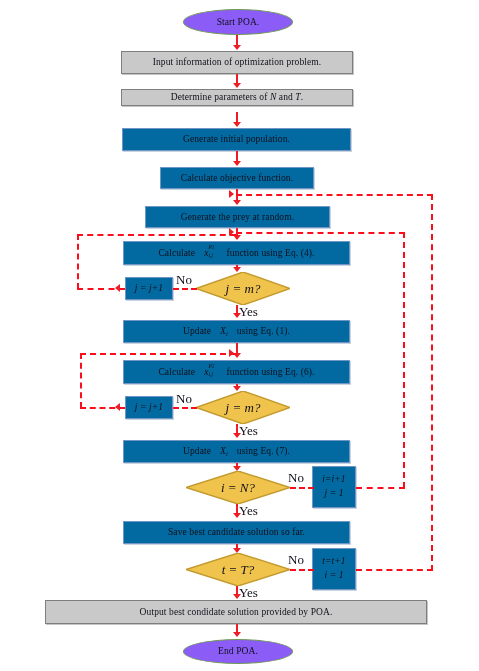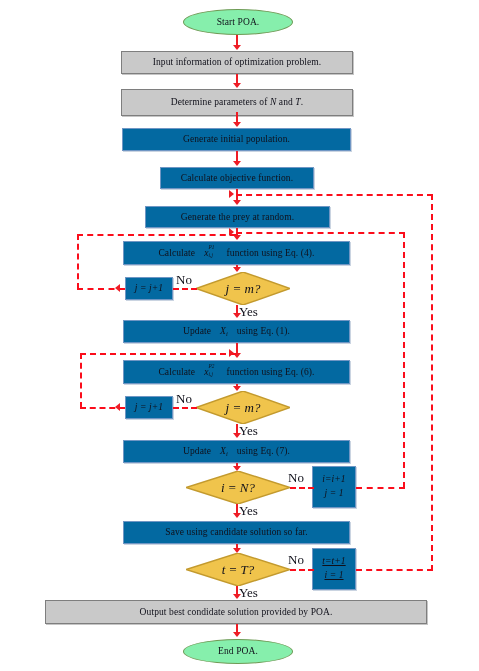--- a/index.html
+++ b/index.html
@@ -35,21 +35,21 @@
     background:#c9c9c9;
     border:1px solid #7e7e7e;
     box-shadow:1px 1px 0 rgba(150,150,150,.55);
   }
   .blue{
     background:#0369a1;
     border:1px solid #6f96c4;
     box-shadow:1px 1px 0 rgba(150,170,195,.5);
   }
   .ellipse{
-    background:#86efac;
+    background:#8b5cf6;
     border:1px solid #6f9a55;
     border-radius:50%;
   }
   
   .diamond{
     position:absolute;
     display:flex;
     align-items:center;
     justify-content:center;
   }
@@ -145,21 +145,21 @@
 <div id="flowchart">
 
   <div class="node ellipse" style="left:183px;top:9px;width:110px;height:26px;">
     <span>Start POA.</span>
   </div>
 
   <div class="node rect gray" style="left:121px;top:51px;width:232px;height:23px;">
     <span>Input information of optimization problem.</span>
   </div>
 
-  <div class="node rect gray" style="left:121px;top:89px;width:232px;height:27px;">
+  <div class="node rect gray" style="left:121px;top:89px;width:232px;height:17px;">
     <span><span>Determine parameters of </span><span class="it">N</span><span> and </span><span class="it">T</span><span>.</span></span>
   </div>
 
   <div class="node rect blue" style="left:122px;top:128px;width:229px;height:23px;">
     <span>Generate initial population.</span>
   </div>
 
   <div class="node rect blue" style="left:145px;top:206px;width:185px;height:22px;">
     <span>Generate the prey at random.</span>
   </div>
@@ -215,32 +215,32 @@
     </svg>
     <span class="dlabel it">i = N?</span>
   </div>
 
   <div class="node rect blue" style="left:312px;top:466px;width:44px;height:42px;flex-direction:column;line-height:1.45;">
     <span class="it">i=i+1</span>
     <span class="it">j = 1</span>
   </div>
 
   <div class="node rect blue" style="left:123px;top:521px;width:227px;height:23px;">
-    <span>Save using candidate solution so far.</span>
+    <span>Save best candidate solution so far.</span>
   </div>
 
   <div class="diamond" style="left:186px;top:553px;width:104px;height:33px;">
     <div class="dshape"></div>
     <svg class="dborder" viewBox="0 0 104 33" preserveAspectRatio="none">
       <polygon points="52,0 104,16.5 52,33 0,16.5" fill="none" stroke="#c39a2e" stroke-width="1.4"></polygon>
     </svg>
     <span class="dlabel it">t = T?</span>
   </div>
 
-  <div class="node rect blue" style="left:312px;top:548px;width:44px;height:42px;flex-direction:column;line-height:1.45;text-decoration:underline;">
+  <div class="node rect blue" style="left:312px;top:548px;width:44px;height:42px;flex-direction:column;line-height:1.45;">
     <span class="it">t=t+1</span>
     <span class="it">i = 1</span>
   </div>
 
   <div class="node rect gray" style="left:45px;top:600px;width:382px;height:24px;">
     <span>Output best condidate solution provided by POA.</span>
   </div>
 
   <div class="node ellipse" style="left:183px;top:639px;width:110px;height:25px;">
     <span>End POA.</span>

